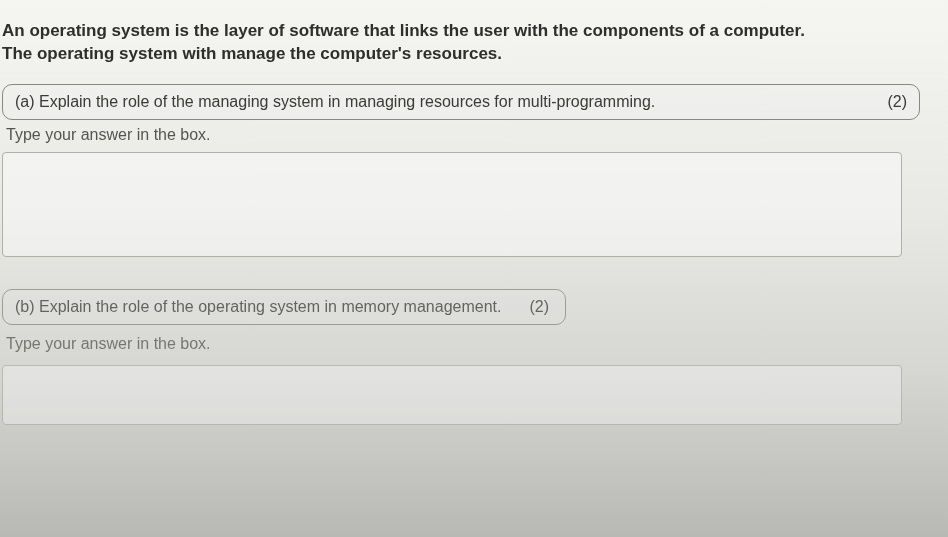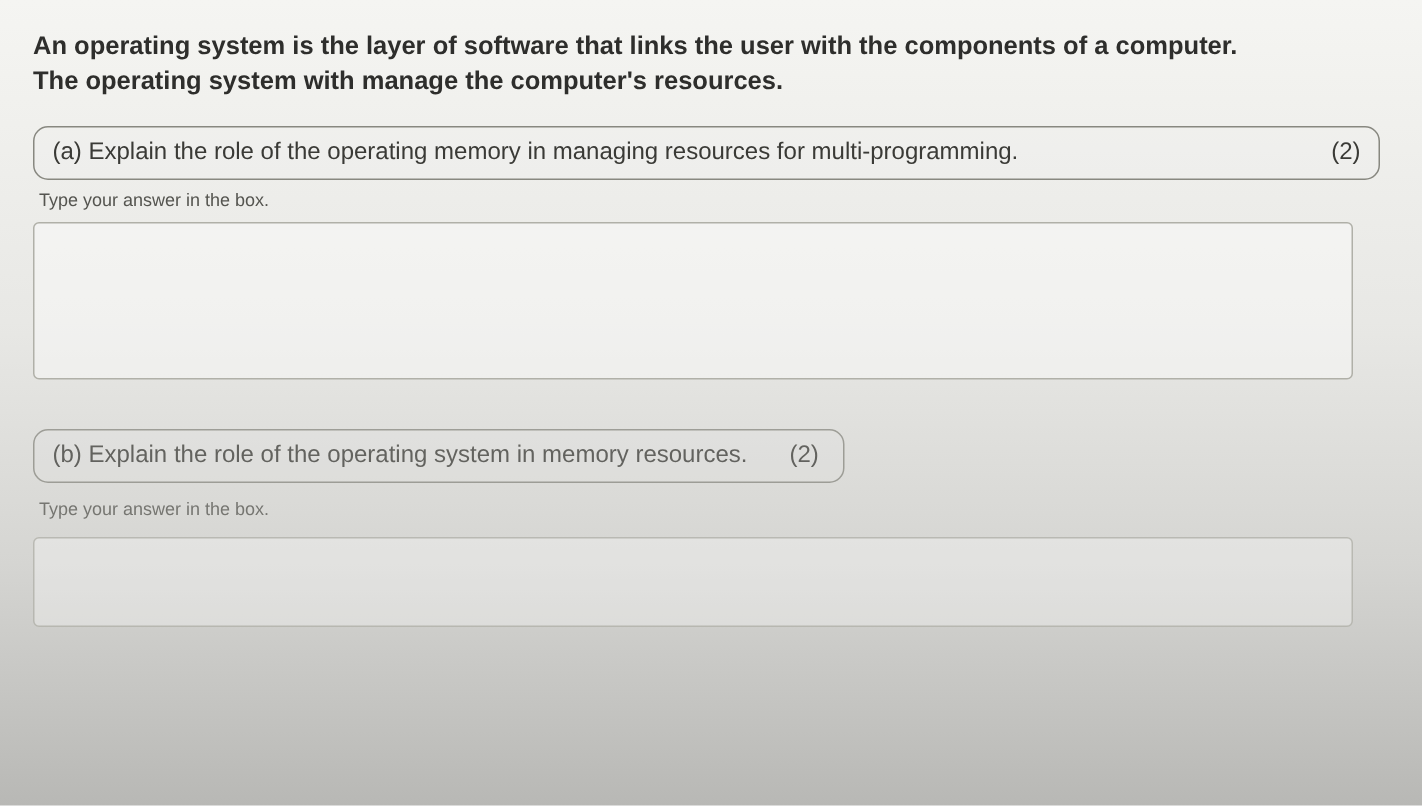--- a/index.html
+++ b/index.html
@@ -6,21 +6,21 @@
       margin: 0;
       padding: 0;
       font-family: Arial, Helvetica, sans-serif;
       background: linear-gradient(180deg, #f5f5f2 0%, #e8e8e5 40%, #d5d5d2 70%, #b8b8b5 100%);
       width: 948px;
       height: 537px;
       overflow: hidden;
       color: #3a3a38;
     }
     .page {
-      padding: 20px 28px 0 22px;
+      padding: 20px 28px 0 2px;
     }
     .intro {
       font-size: 17px;
       font-weight: bold;
       line-height: 1.35;
       margin-bottom: 18px;
       color: #2e2e2c;
     }
     .question-box {
       border: 1.5px solid #888880;
@@ -40,21 +40,21 @@
       font-size: 16px;
       color: #3a3a36;
     }
     .marks {
       font-size: 16px;
       color: #3a3a36;
       margin-left: 28px;
       white-space: nowrap;
     }
     .type-hint {
-      font-size: 12px;
+      font-size: 16px;
       color: #555550;
       margin: 4px 0 8px 4px;
     }
     .answer-box {
       border: 1px solid #b0b0a8;
       border-radius: 4px;
       background: rgba(255,255,255,0.4);
       width: 98%;
       resize: none;
       font-family: inherit;
@@ -72,29 +72,29 @@
 
 <div class="page">
 
   <div class="intro">
     <span>An operating system is the layer of software that links the user with the components of a computer.</span><br>
     <span>The operating system with manage the computer's resources.</span>
   </div>
 
   <div>
     <div class="question-box">
-      <span class="question-text">(a) Explain the role of the operating memory in managing resources for multi-programming.</span>
+      <span class="question-text">(a) Explain the role of the managing system in managing resources for multi-programming.</span>
       <span class="marks">(2)</span>
     </div>
     <div class="type-hint">Type your answer in the box.</div>
     <textarea class="answer-box answer-a" value="" style=""></textarea>
   </div>
 
   <div class="section-b">
     <div class="question-box qb-narrow">
-      <span class="question-text">(b) Explain the role of the operating system in memory resources.</span>
+      <span class="question-text">(b) Explain the role of the operating system in memory management.</span>
       <span class="marks">(2)</span>
     </div>
     <div class="type-hint">Type your answer in the box.</div>
     <textarea class="answer-box answer-b" value="" style=""></textarea>
   </div>
 
 </div>
 
 </body></html>

